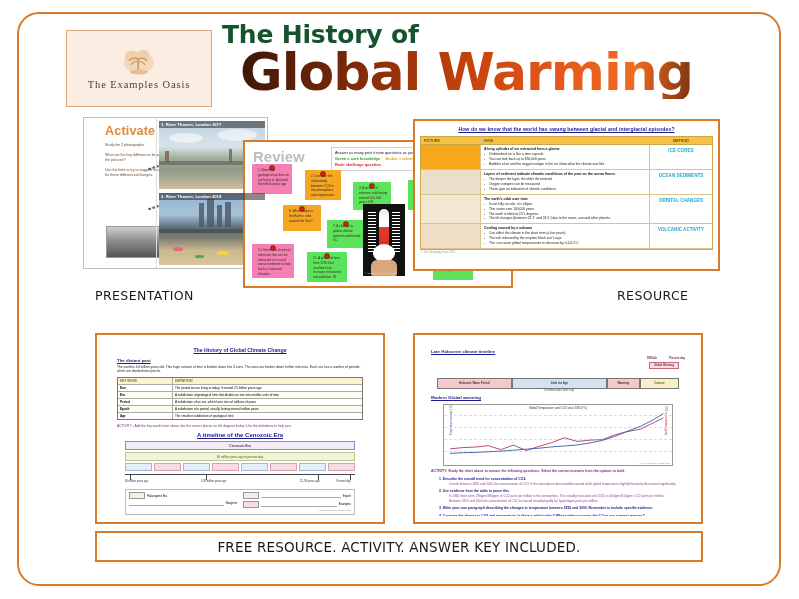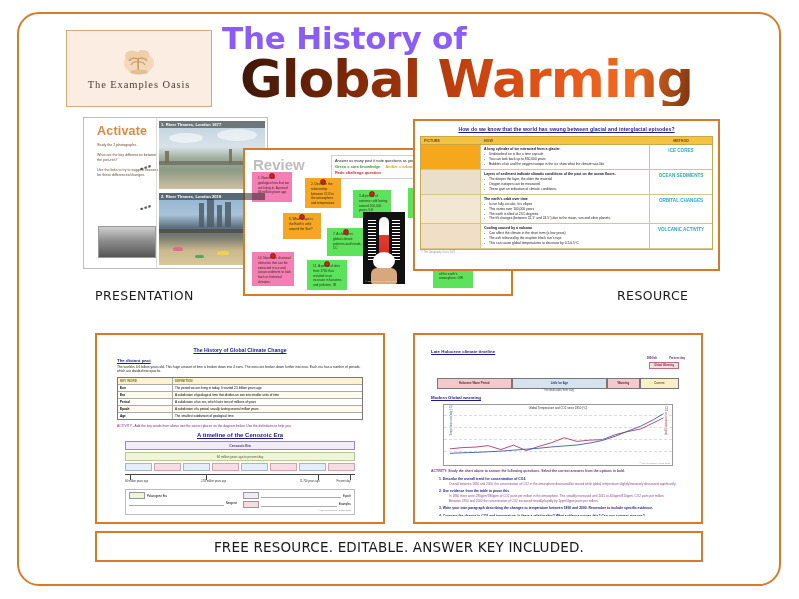--- a/index.html
+++ b/index.html
@@ -17,60 +17,60 @@
   .logo-box{
     position:absolute;left:66px;top:30px;width:146px;height:77px;
     background:#FCEDE2;border:1.5px solid #D8A87E;box-sizing:border-box;
     display:flex;flex-direction:column;align-items:center;justify-content:center;
   }
   .logo-mark{width:46px;height:30px;position:relative;margin-bottom:2px;}
   .logo-text{font-family:"Liberation Serif",serif;font-size:10.5px;color:#4a3b34;letter-spacing:.9px;}
 
   .title-wrap{position:absolute;left:222px;top:22px;width:520px;}
   .title-line1{
-    font-size:31px;font-weight:bold;color:#8b5cf6;letter-spacing:-.2px;
+    font-size:25px;font-weight:bold;color:#14532d;letter-spacing:-.2px;
     font-family:"DejaVu Sans",sans-serif;line-height:1.05;
   }
   .title-line2{
     font-size:52px;font-weight:bold;line-height:1.02;margin-top:-2px;margin-left:18px;
     font-family:"DejaVu Sans",sans-serif;letter-spacing:-1px;
     background:linear-gradient(100deg,#3B1608 0%,#6E2408 18%,#C4410D 45%,#E4561A 62%,#F06A20 78%,#2b1206 98%);
     -webkit-background-clip:text;background-clip:text;color:transparent;
     -webkit-text-fill-color:transparent;
     text-shadow:none;
   }
 
   
   .card{position:absolute;background:#fff;box-sizing:border-box;overflow:hidden;}
   .card.ored{border:2px solid #D97A2B;}
 
   
   #slide-activate{left:83px;top:117px;width:185px;height:152px;border:1px solid #BDBDBD;background:#fff;}
-  .act-left{position:absolute;left:8px;top:0;width:72px;height:100%;padding:6px 5px;box-sizing:border-box;}
+  .act-left{position:absolute;left:16px;top:0;width:72px;height:100%;padding:6px 5px;box-sizing:border-box;}
   .act-title{font-size:12.5px;color:#E08A3C;font-weight:bold;letter-spacing:.2px;}
   .act-body{font-size:3.6px;color:#6a4a33;line-height:1.55;margin-top:5px;}
   .act-body p{margin:0 0 4px 0;}
   .act-photo{position:absolute;left:6px;bottom:10px;width:56px;height:30px;
     background:linear-gradient(180deg,#cfcfcf 0%,#8e8e8e 45%,#555 100%);border:1px solid #999;}
   .chain{position:absolute;font-size:6px;color:#222;letter-spacing:-1px;transform:rotate(-18deg);}
   .act-right{position:absolute;right:0;top:0;width:110px;height:100%;border-left:1px solid #ddd;}
   .thumb{position:absolute;left:2px;width:106px;overflow:hidden;}
   .thumb .cap{position:absolute;left:0;top:0;width:100%;font-size:4.2px;color:#fff;background:rgba(40,40,40,.55);
     padding:1px 2px;box-sizing:border-box;font-weight:bold;z-index:2;}
   #thumb1{top:3px;height:68px;background:
       linear-gradient(180deg,#bfd3e0 0%,#d8e2e8 38%,#9fae9a 55%,#8d9b86 72%,#cdbfa2 100%);}
   #thumb2{top:75px;height:72px;background:
       linear-gradient(180deg,#8fb3cf 0%,#a8c3d8 30%,#5d6f7e 48%,#7a7c70 62%,#cbb98e 80%,#d8c79c 100%);}
   .bridge{position:absolute;left:0;width:100%;height:4px;background:#6a6a5e;opacity:.75;}
   .sky-cloud{position:absolute;background:rgba(255,255,255,.55);border-radius:50%;}
   .skyline{position:absolute;background:#4e5d6b;opacity:.85;}
   .beachjunk{position:absolute;border-radius:40%;}
 
   
-  #slide-review{left:243px;top:148px;width:270px;height:148px;border:2px solid #D97A2B;background:#fff;}
+  #slide-review{left:243px;top:140px;width:270px;height:148px;border:2px solid #D97A2B;background:#fff;}
   .rev-title{position:absolute;left:8px;top:6px;font-size:15px;color:#BDBDBD;font-weight:bold;}
   .rev-instr{position:absolute;left:86px;top:5px;width:120px;background:#fdfdfd;border:1px solid #cfcfcf;
     padding:2px 3px;box-sizing:border-box;font-size:3.9px;line-height:1.5;color:#222;}
   .rev-instr .g{color:#2ca02c;font-weight:bold;}
   .rev-instr .a{color:#E8A317;font-weight:bold;}
   .rev-instr .r{color:#d62728;font-weight:bold;}
   .note{position:absolute;box-sizing:border-box;padding:4px 3px 3px 6px;font-size:3.2px;line-height:1.5;color:#3a2a18;}
   .note.pink{background:#F47FB4;}
   .note.amber{background:#F5A623;}
   .note.green{background:#5BE35B;}
@@ -487,16 +487,16 @@
         <div class="q-item" style="margin-top:4px;">
           <span>4.</span>
           <span>Compare the change in CO2 and temperature. Is there a relationship? What evidence proves this? Can you suggest reasons?</span>
         </div>
       </div>
 
     </div>
   </div>
 
   <div class="footer">
-    <span>FREE RESOURCE. EDITABLE. ANSWER KEY INCLUDED.</span>
+    <span>FREE RESOURCE. ACTIVITY. ANSWER KEY INCLUDED.</span>
   </div>
 
 </div>
 
 </body></html>

